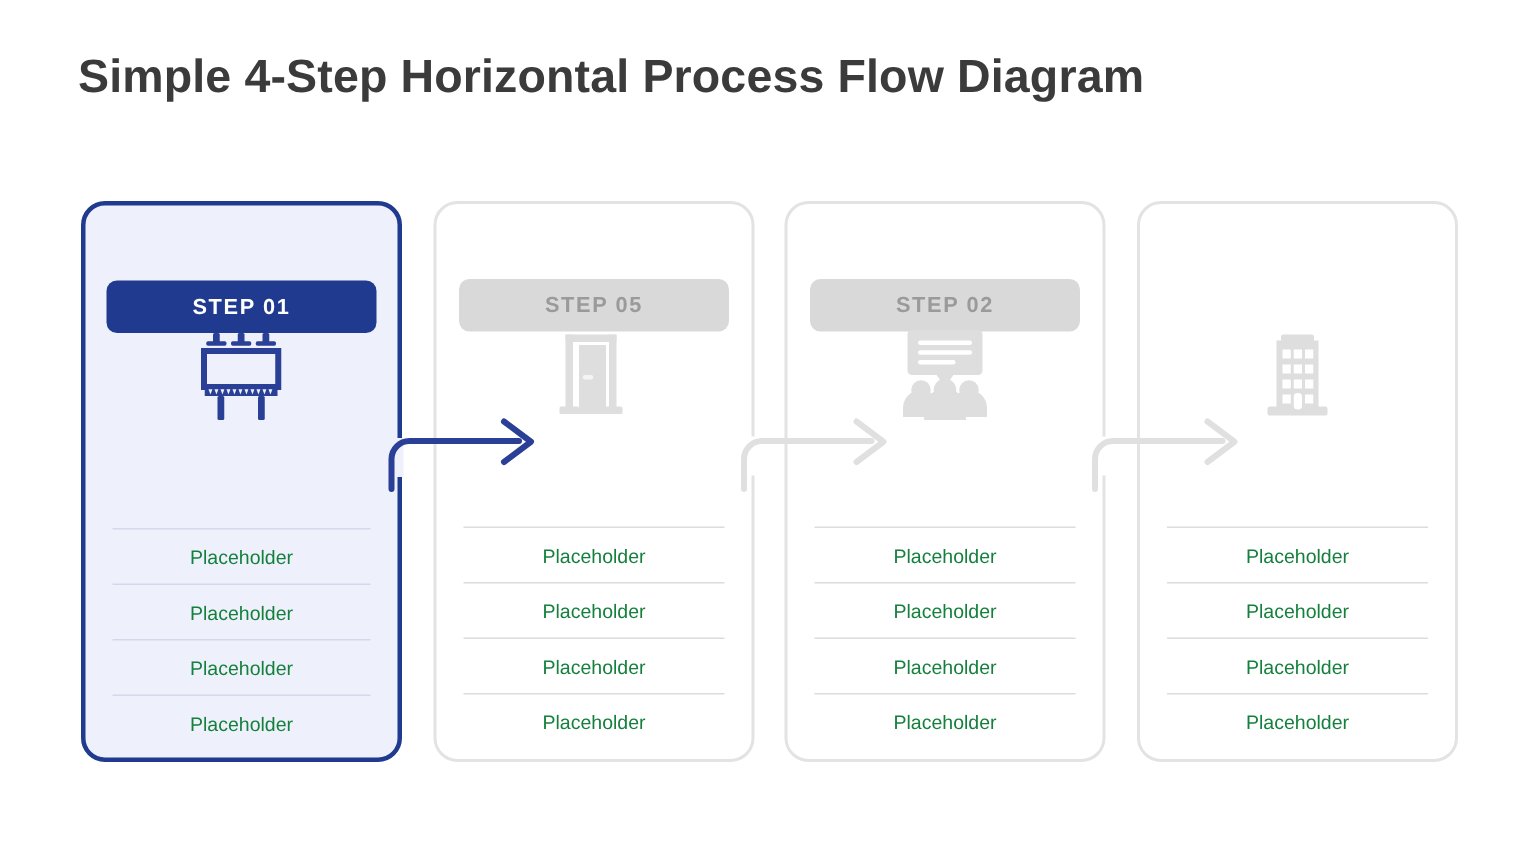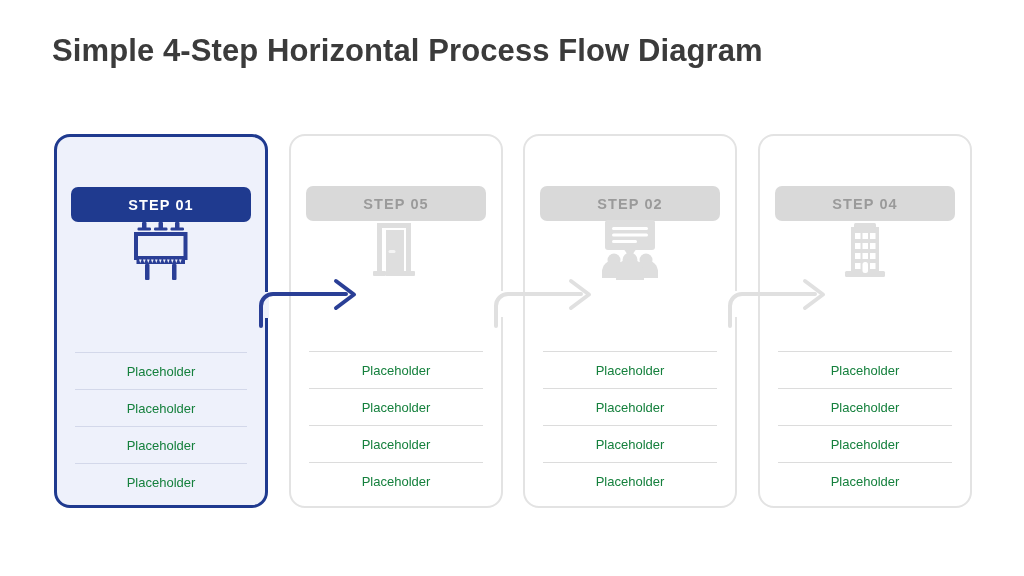--- a/index.html
+++ b/index.html
@@ -222,21 +222,20 @@
 
   <div class="rows">
     <div class="row">Placeholder</div>
     <div class="row">Placeholder</div>
     <div class="row">Placeholder</div>
     <div class="row">Placeholder</div>
   </div>
 </div>
 
 <div class="card card-4 inactive">
-  <div class="step-pill pill-inactive">STEP 04</div>
 
   <div class="icon-wrap">
     <svg width="50" height="58" viewBox="0 0 50 58">
       <g fill="#dedede">
         <path d="M11 6 h28 v48 h-28 z"></path>
         <rect x="14" y="2" width="22" height="5" rx="1.5"></rect>
         <rect x="5" y="50" width="40" height="6" rx="1.5"></rect>
       </g>
       <g fill="#ffffff">
         <rect x="15" y="12" width="5.5" height="6"></rect>

